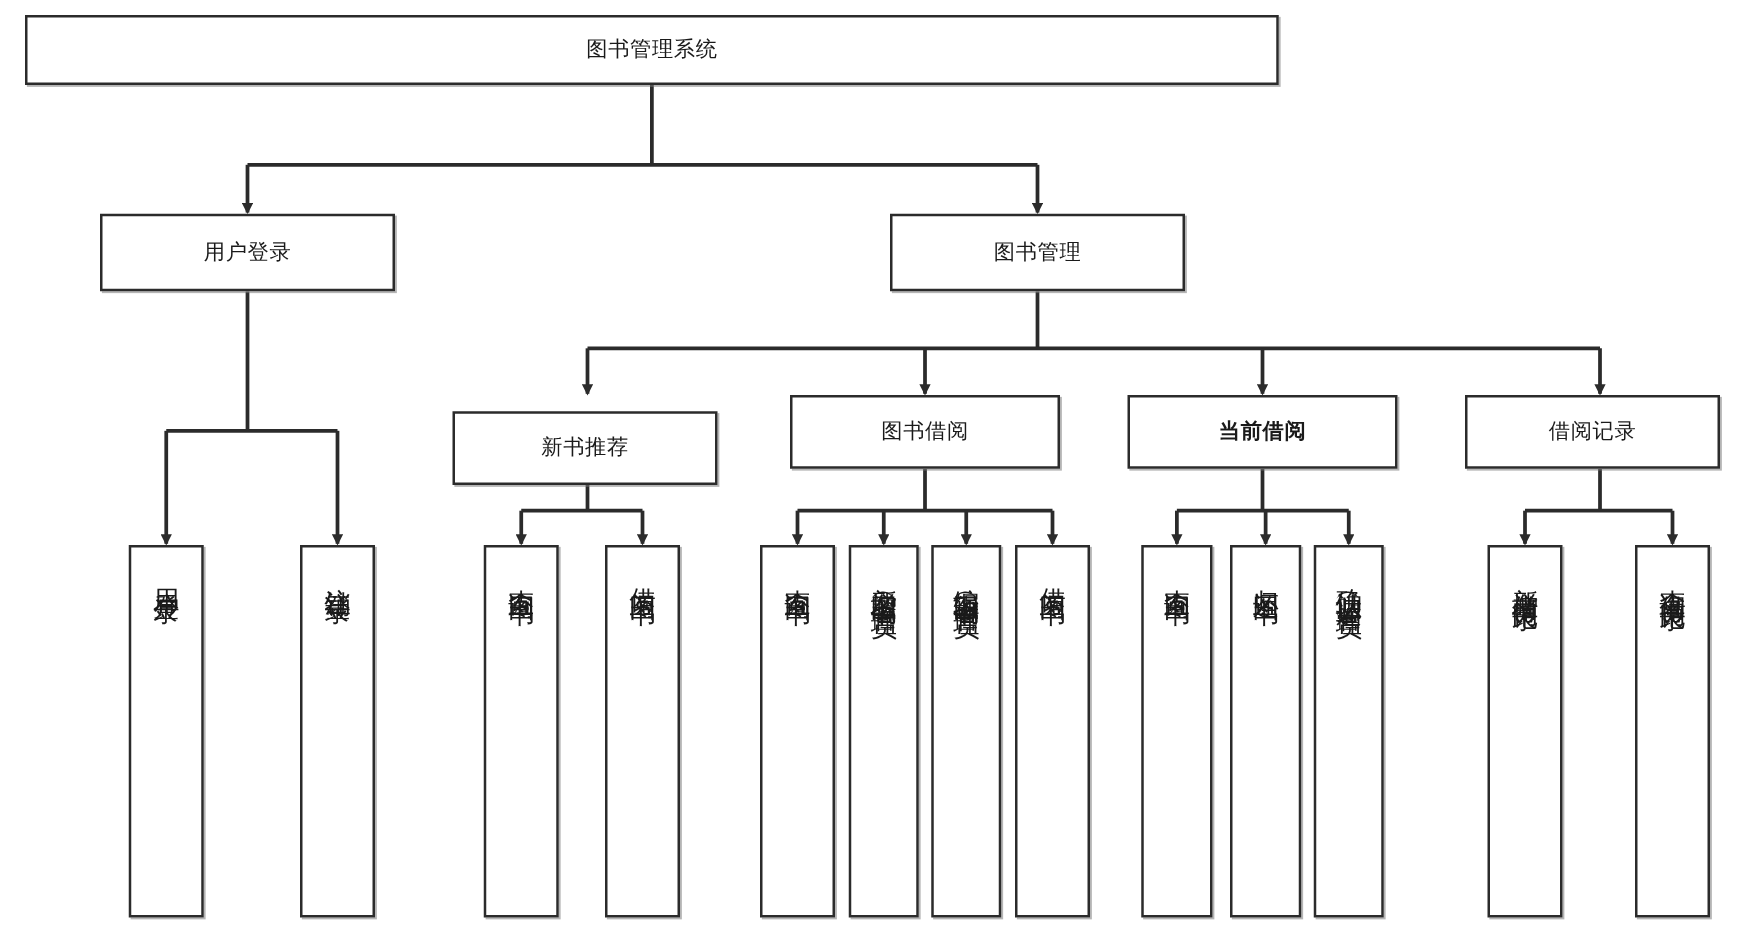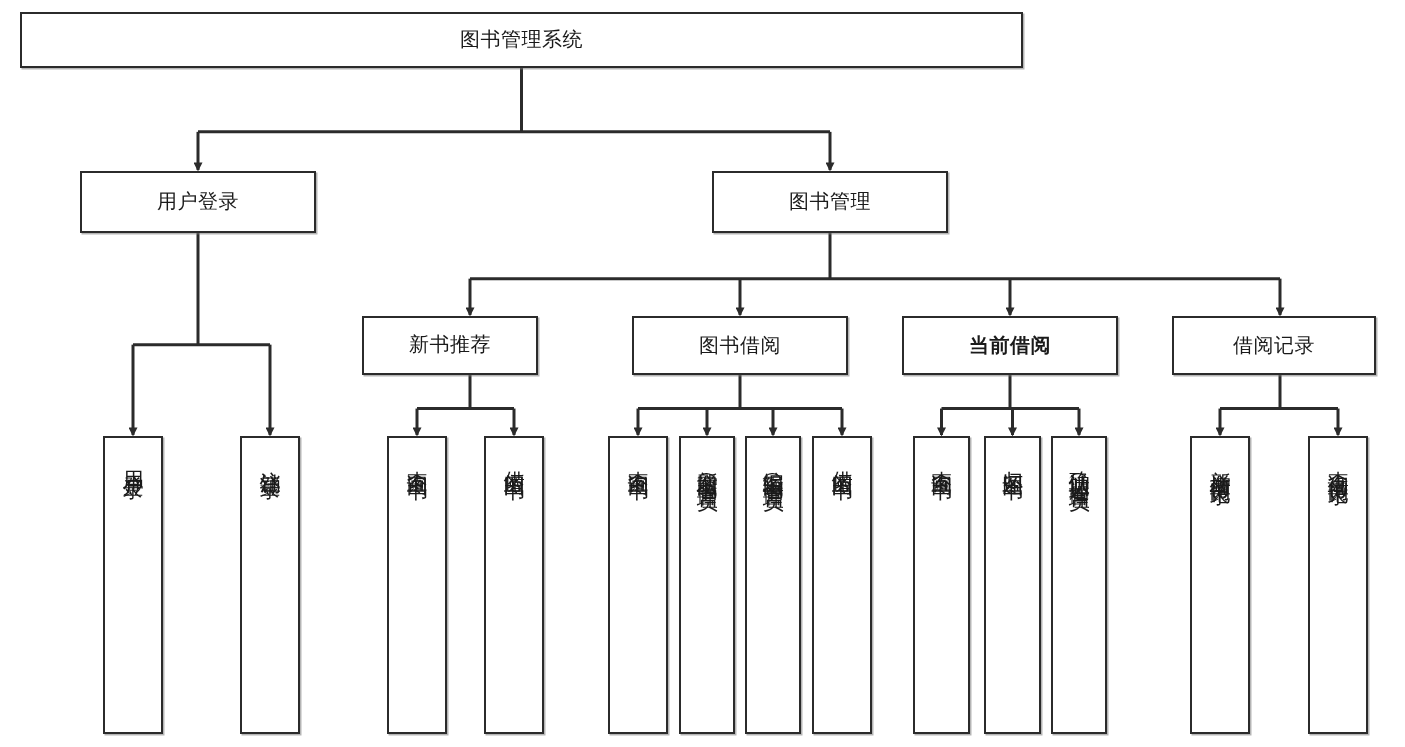--- a/index.html
+++ b/index.html
@@ -24,21 +24,21 @@
     box-sizing: border-box;
     background: #ffffff;
     border: 2px solid #2b2b2b;
     display: flex;
     align-items: center;
     justify-content: center;
     box-shadow: 1.5px 1.5px 0 rgba(120,120,120,0.55);
   }
   .node .label {
     color: #1a1a1a;
-    font-size: 20px;
+    font-size: 17px;
     line-height: 1.18;
     letter-spacing: 0.5px;
     text-align: center;
     white-space: nowrap;
   }
   .node.vertical {
     align-items: flex-start;
     justify-content: center;
     padding-top: 16px;
   }
@@ -119,21 +119,21 @@
   <div id="nodes-layer">
       <div class="node" style="left: 20px; top: 12px; width: 1003px; height: 56px;">
         <span class="label">图书管理系统</span>
       </div>
       <div class="node" style="left: 80px; top: 171px; width: 236px; height: 62px;">
         <span class="label">用户登录</span>
       </div>
       <div class="node" style="left: 712px; top: 171px; width: 236px; height: 62px;">
         <span class="label">图书管理</span>
       </div>
-      <div class="node" style="left: 362px; top: 316px; width: 176px; height: 59px; font-family: Liberation Mono, monospace;">
+      <div class="node" style="left: 362px; top: 329px; width: 212px; height: 59px;">
         <span class="label">新书推荐</span>
       </div>
       <div class="node" style="left: 632px; top: 316px; width: 216px; height: 59px;">
         <span class="label">图书借阅</span>
       </div>
       <div class="node" style="left: 902px; top: 316px; width: 216px; height: 59px; font-weight: bold;">
         <span class="label">当前借阅</span>
       </div>
       <div class="node" style="left: 1172px; top: 316px; width: 204px; height: 59px;">
         <span class="label">借阅记录</span>

